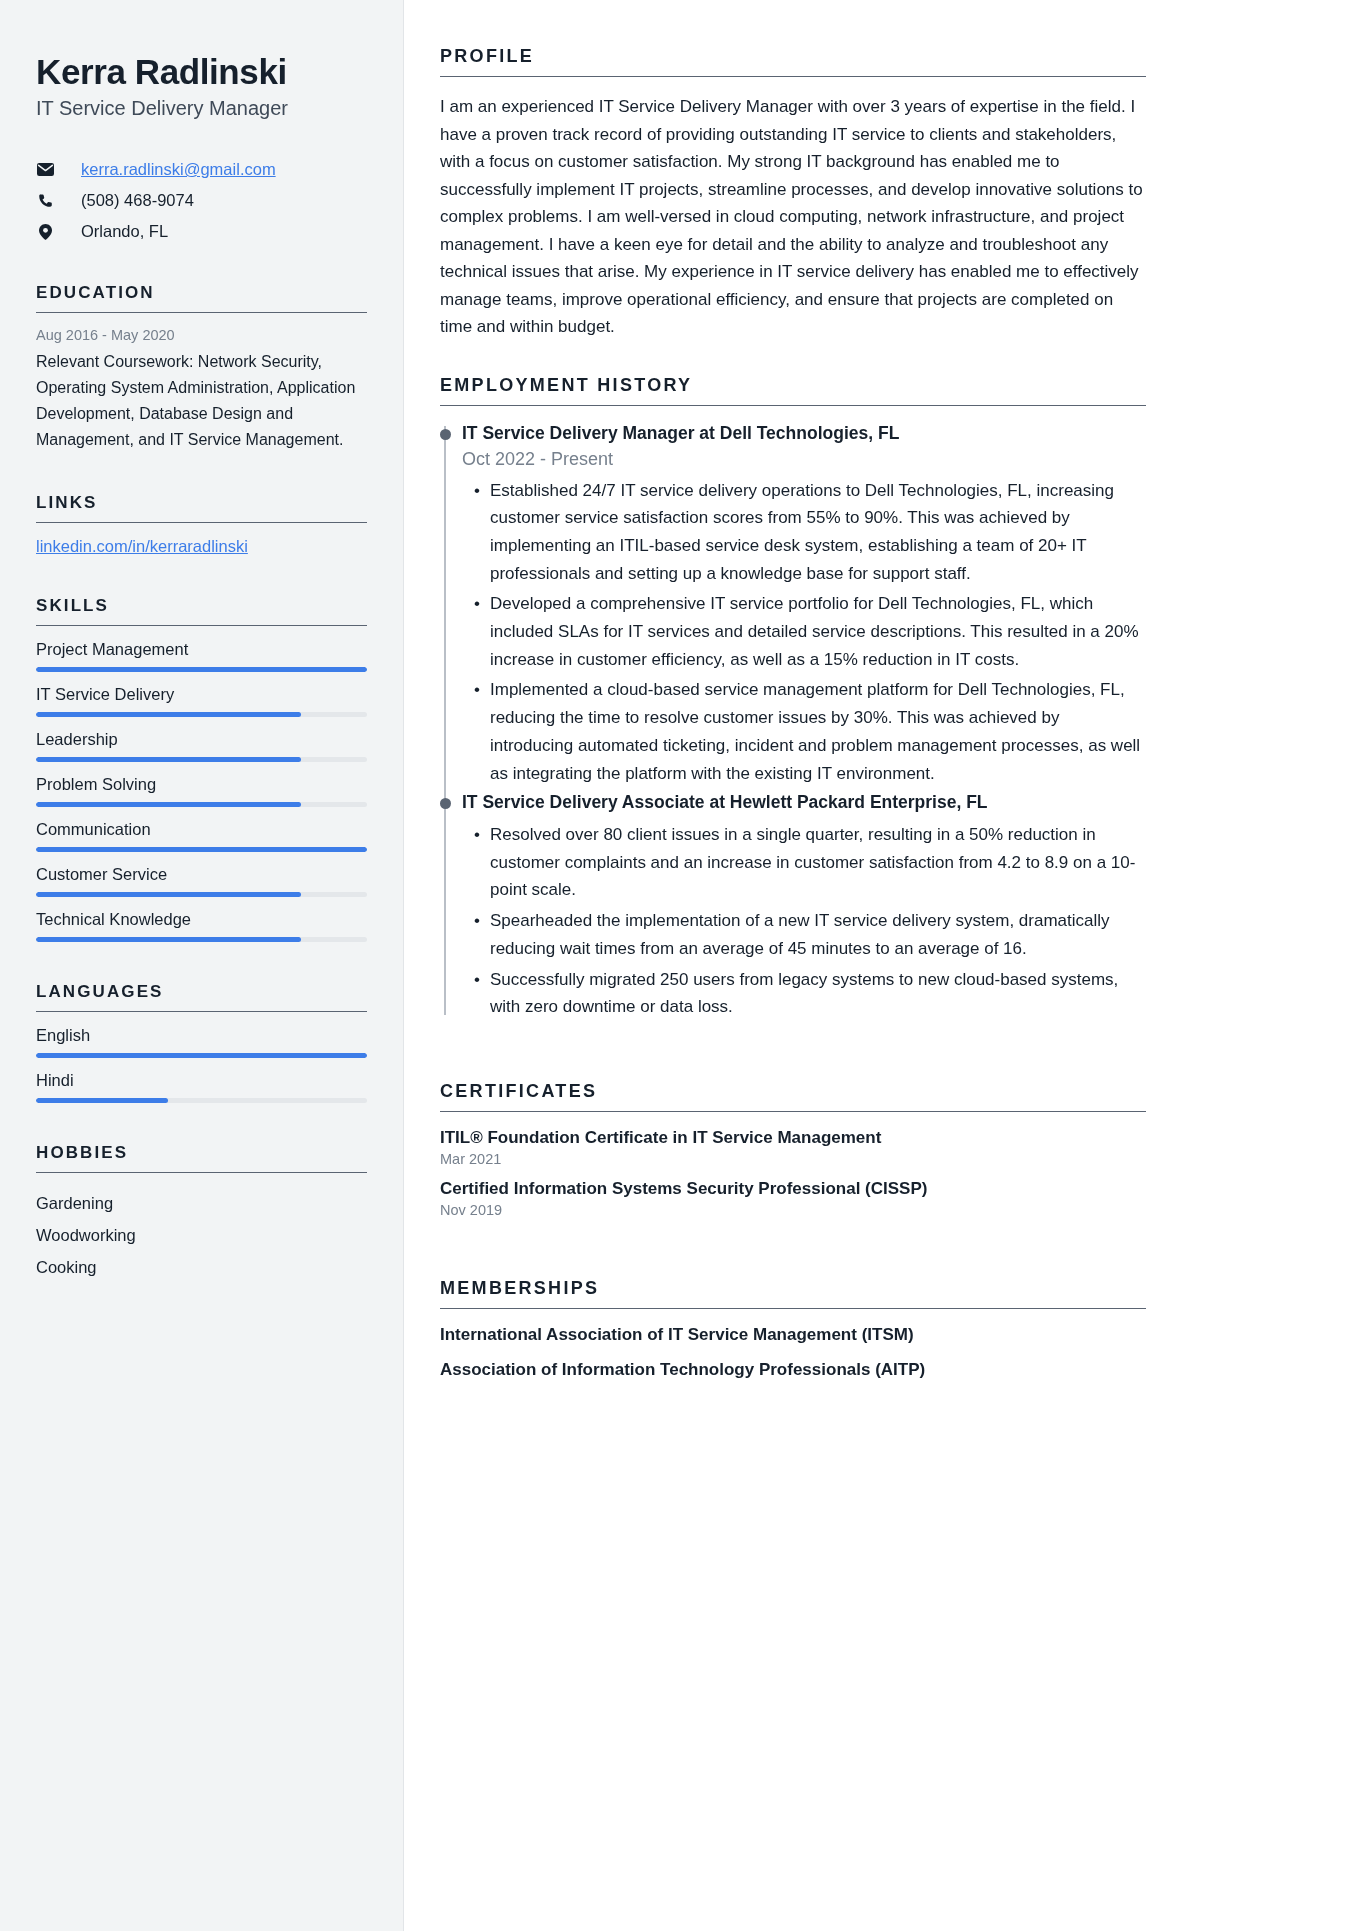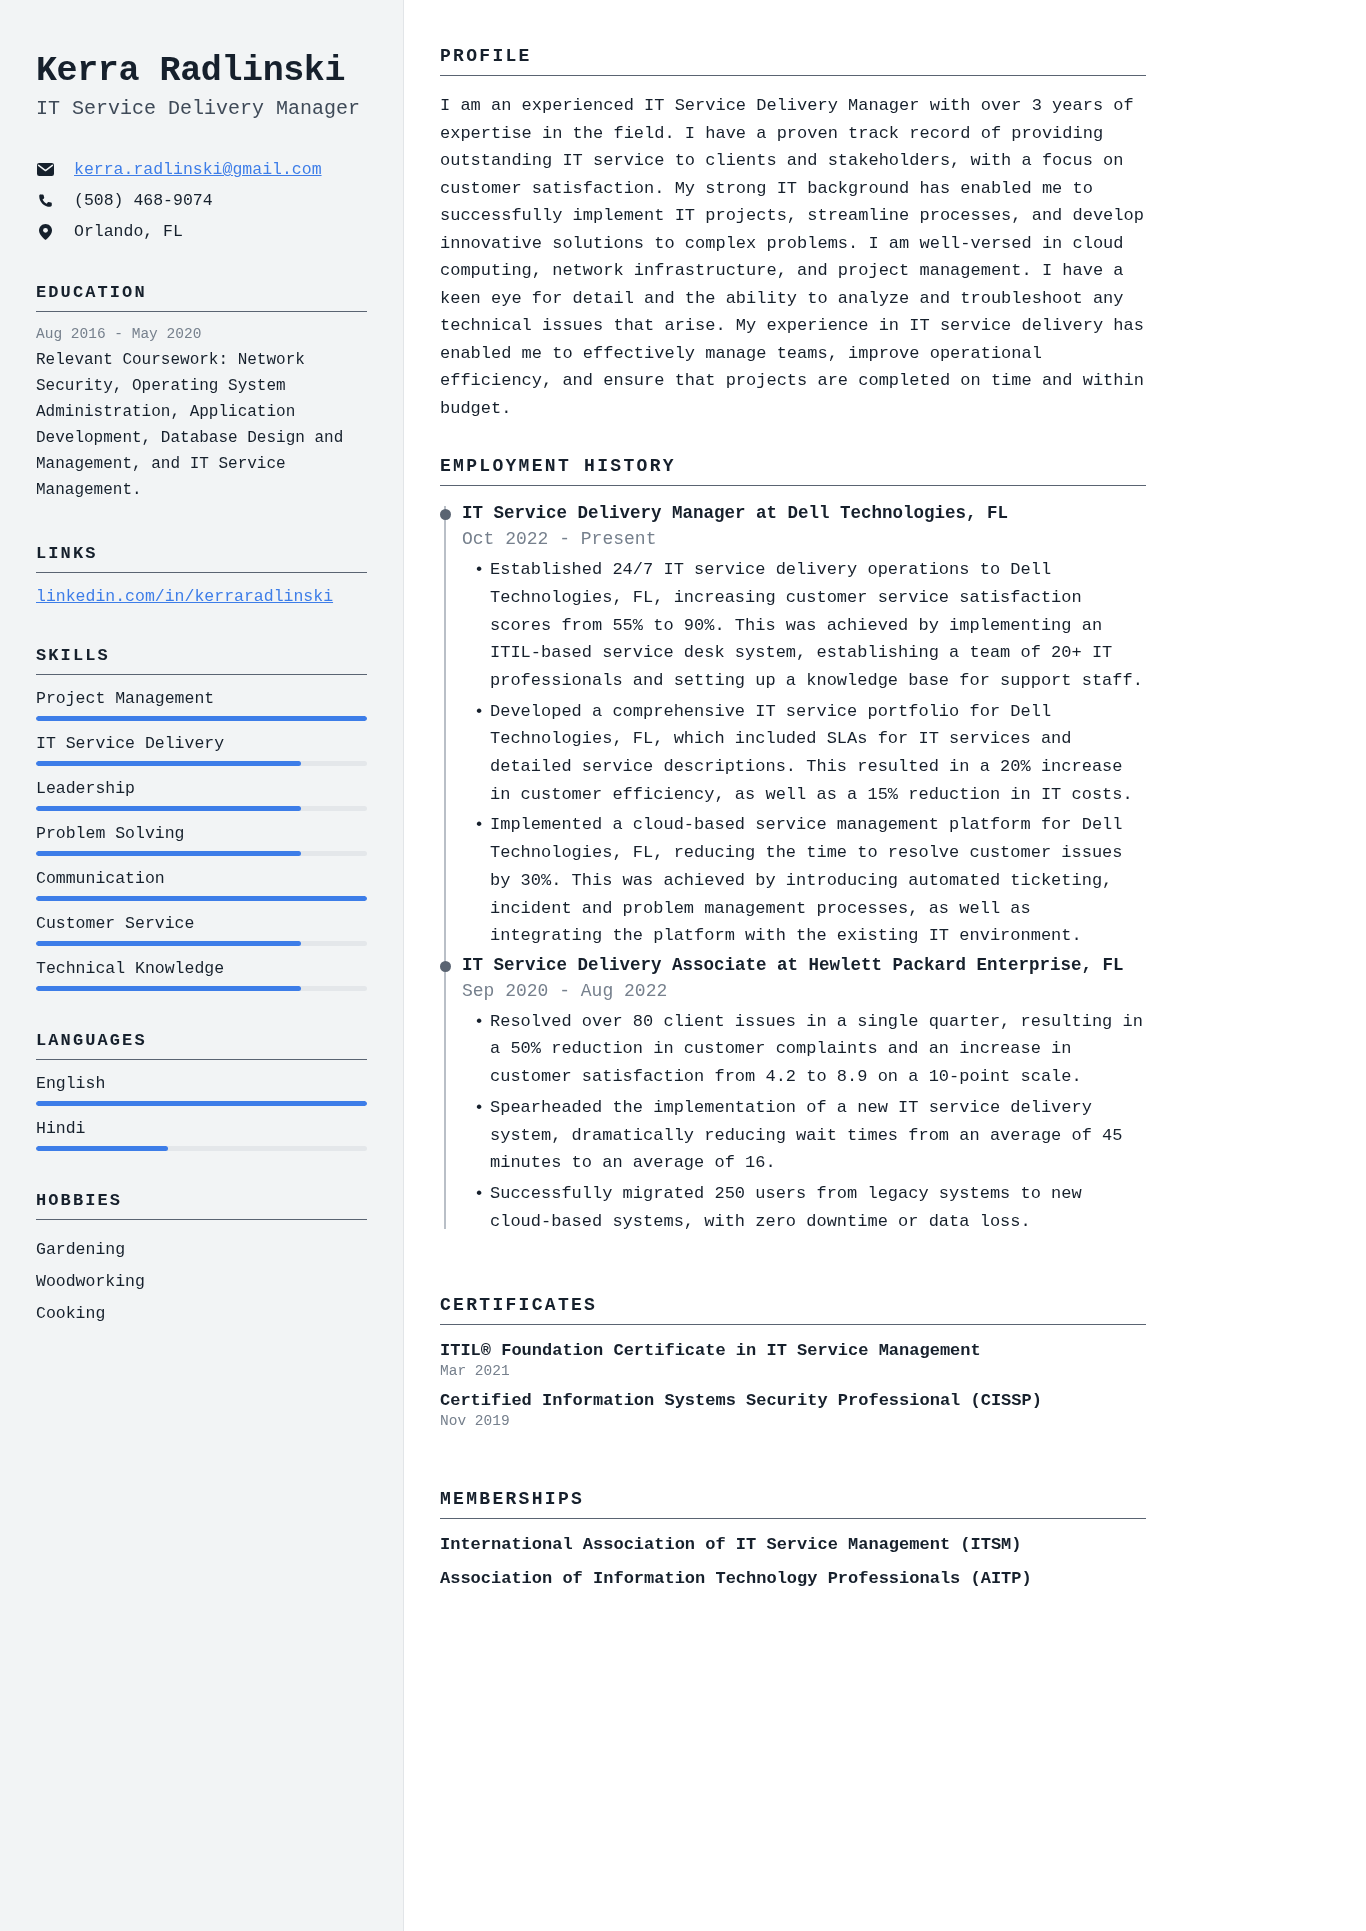--- a/index.html
+++ b/index.html
@@ -7,21 +7,20 @@
     width: 1366px;
     height: 1931px;
     font-family: "Liberation Sans", sans-serif;
     background: #ffffff;
   }
   .page {
     display: flex;
     width: 1190px;
     min-height: 1931px;
     background: #ffffff;
-    font-family: Liberation Mono, monospace;
   }
 
   
   .sidebar {
     width: 404px;
     background: #f2f4f5;
     padding: 52px 36px 40px 36px;
     border-right: 1px solid #e2e5e8;
   }
   .name {
@@ -34,21 +33,21 @@
   .role {
     font-size: 20px;
     color: #3f4a58;
     margin-top: 6px;
     font-weight: 400;
   }
   .contact-list { margin-top: 38px; }
   .contact-row {
     display: flex;
     align-items: center;
-    gap: 20px;
+    gap: 27px;
     margin-bottom: 8px;
     min-height: 23px;
   }
   .contact-icon {
     width: 18px;
     display: flex;
     justify-content: center;
     align-items: center;
     color: #16202c;
     flex: none;
@@ -373,21 +372,20 @@
           <ul class="bullets">
             <li>Established 24/7 IT service delivery operations to Dell Technologies, FL, increasing customer service satisfaction scores from 55% to 90%. This was achieved by implementing an ITIL-based service desk system, establishing a team of 20+ IT professionals and setting up a knowledge base for support staff.</li>
             <li>Developed a comprehensive IT service portfolio for Dell Technologies, FL, which included SLAs for IT services and detailed service descriptions. This resulted in a 20% increase in customer efficiency, as well as a 15% reduction in IT costs.</li>
             <li>Implemented a cloud-based service management platform for Dell Technologies, FL, reducing the time to resolve customer issues by 30%. This was achieved by introducing automated ticketing, incident and problem management processes, as well as integrating the platform with the existing IT environment.</li>
           </ul>
         </div>
 
         <div class="job">
           <span class="job-dot"></span>
           <div class="job-title">IT Service Delivery Associate at Hewlett Packard Enterprise, FL</div>
-          <div class="job-date">Sep 2020 - Aug 2022</div>
           <ul class="bullets">
             <li>Resolved over 80 client issues in a single quarter, resulting in a 50% reduction in customer complaints and an increase in customer satisfaction from 4.2 to 8.9 on a 10-point scale.</li>
             <li>Spearheaded the implementation of a new IT service delivery system, dramatically reducing wait times from an average of 45 minutes to an average of 16.</li>
             <li>Successfully migrated 250 users from legacy systems to new cloud-based systems, with zero downtime or data loss.</li>
           </ul>
         </div>
 
       </div>
     </section>
 

